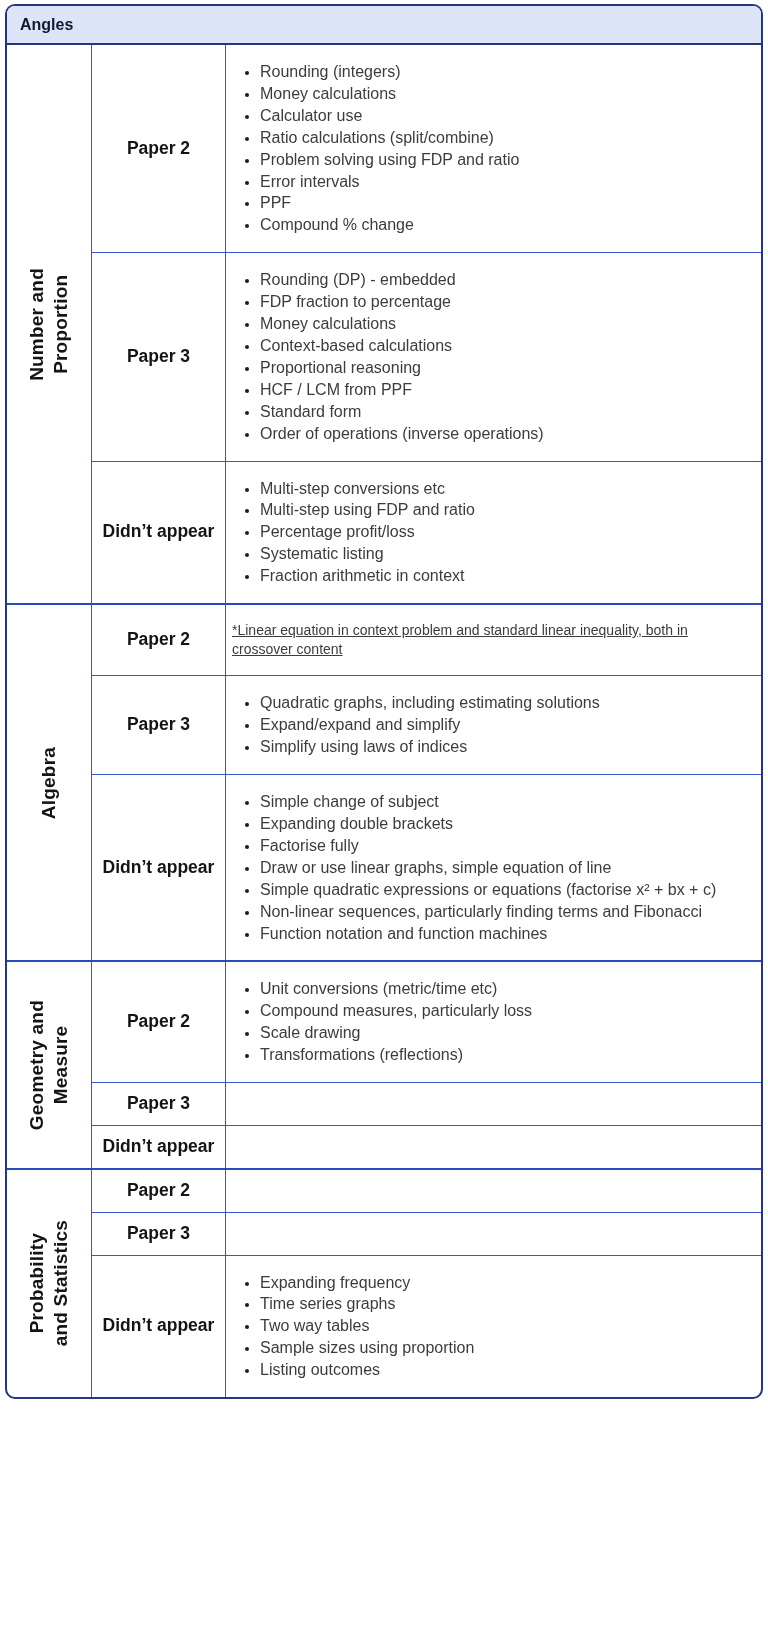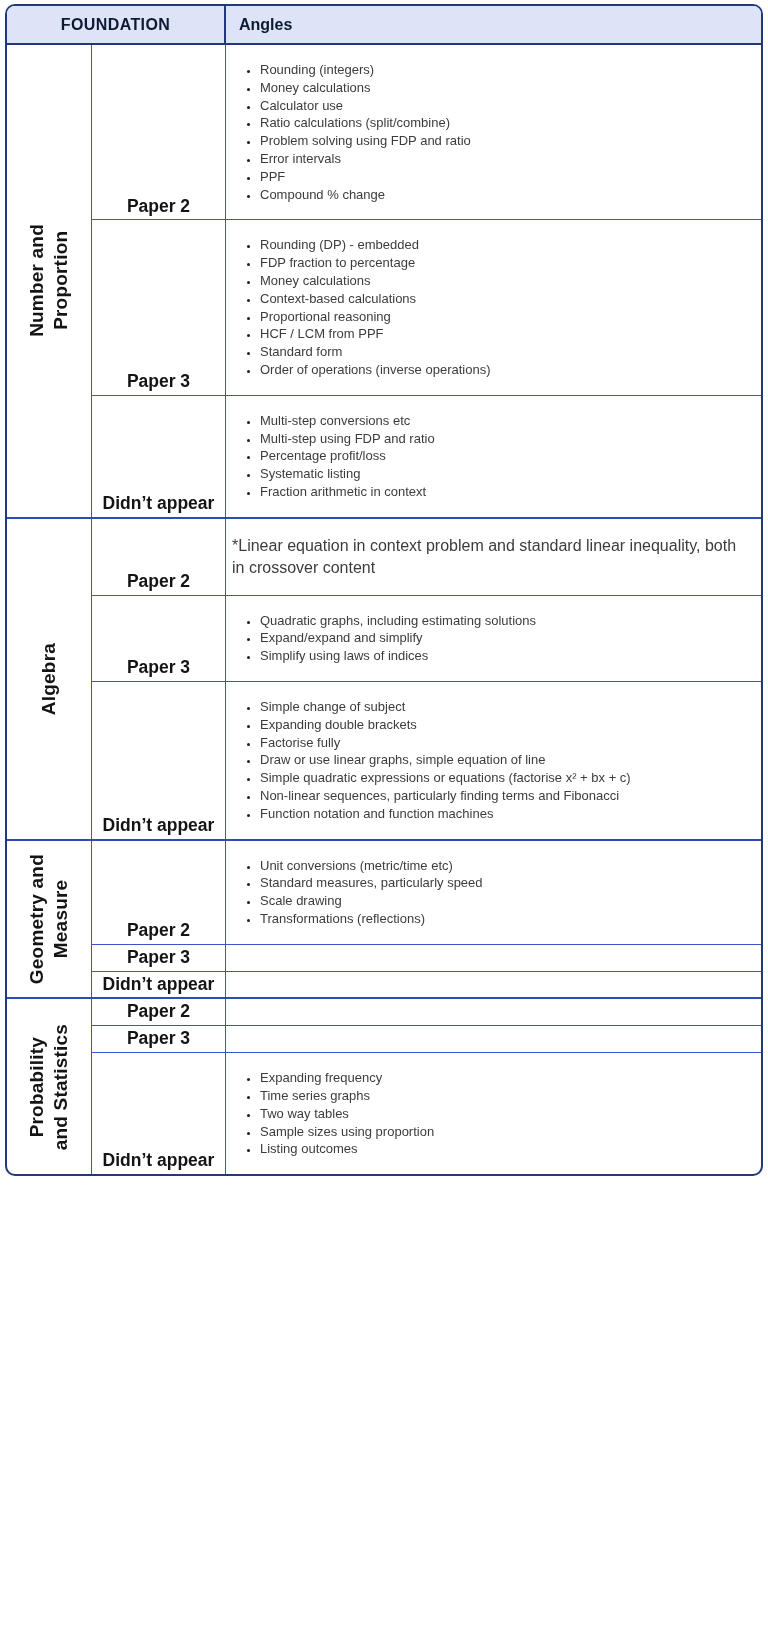--- a/index.html
+++ b/index.html
@@ -60,57 +60,55 @@
     line-height: 1.28;
     color: var(--label-text);
     letter-spacing: .2px;
   }
   .rows { flex: 1; display: flex; flex-direction: column; }
   .row { display: flex; flex: 1; }
   .row + .row { border-top: 1.5px solid var(--grid); }
   .label-cell {
     width: 134px;
     border-right: 1.5px solid var(--grid);
-    display: flex; align-items: flex-end; justify-content: center;
-    padding: 2px 10px;
+    display: flex; align-items: center; justify-content: center;
+    padding: 10px 10px;
   }
   .row-label {
     font-weight: 700;
     font-size: 17.5px;
     line-height: 1.25;
     color: var(--label-text);
     text-align: center;
   }
   .topics-cell {
     flex: 1;
     display: flex; flex-direction: column; justify-content: center;
     padding: 16px 12px 16px 6px;
   }
   .topic-list { margin: 0; padding-left: 28px; }
   .topic-item {
-    font-size: 13px;
-    line-height: 1.37;
-    color: var(--body-text);
-  }
-  .topic-item::marker { color: #1e1e1e; font-size: 0.85em; }
-  .footnote {
     font-size: 16px;
     line-height: 1.37;
     color: var(--body-text);
   }
+  .topic-item::marker { color: #1e1e1e; font-size: 0.85em; }
+  .footnote {
+    font-size: 14px;
+    line-height: 1.37;
+    color: var(--body-text);
+    text-decoration: underline;
+  }
 </style>
 </head>
 <body>
 
 <div class="page">
   <div class="table">
     <div class="header">
-      <div class="header-left">
-        <span>FOUNDATION</span>
-      </div>
       <div class="header-right">
         <span>Angles</span>
       </div>
     </div>
     <div id="sections-root">
   <section class="section">
     <div class="category-cell">
       <span class="category-label">Number and
 Proportion</span>
     </div>
@@ -247,21 +245,21 @@
     </div>
     <div class="rows">
   <div class="row">
     <div class="label-cell">
       <span class="row-label">Paper 2</span>
     </div>
     <div class="topics-cell">
       <ul class="topic-list">
   <li class="topic-item">Unit conversions (metric/time etc)</li>
 
-  <li class="topic-item">Standard measures, particularly speed</li>
+  <li class="topic-item">Compound measures, particularly loss</li>
 
   <li class="topic-item">Scale drawing</li>
 
   <li class="topic-item">Transformations (reflections)</li>
 </ul>
     </div>
   </div>
 
   <div class="row">
     <div class="label-cell">

